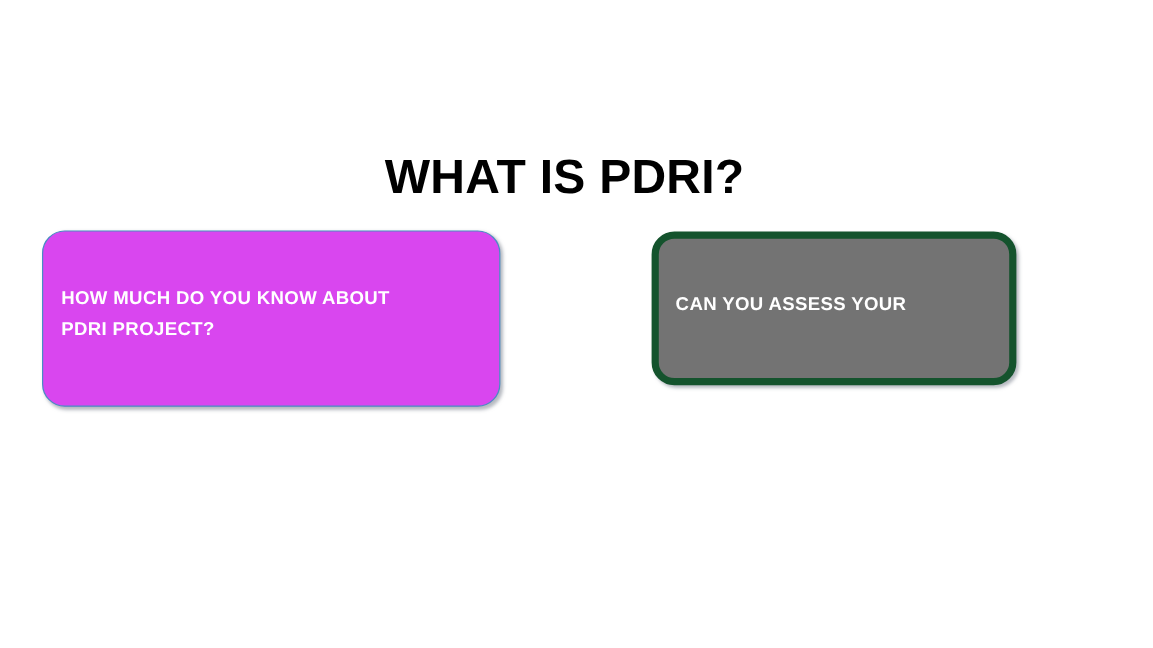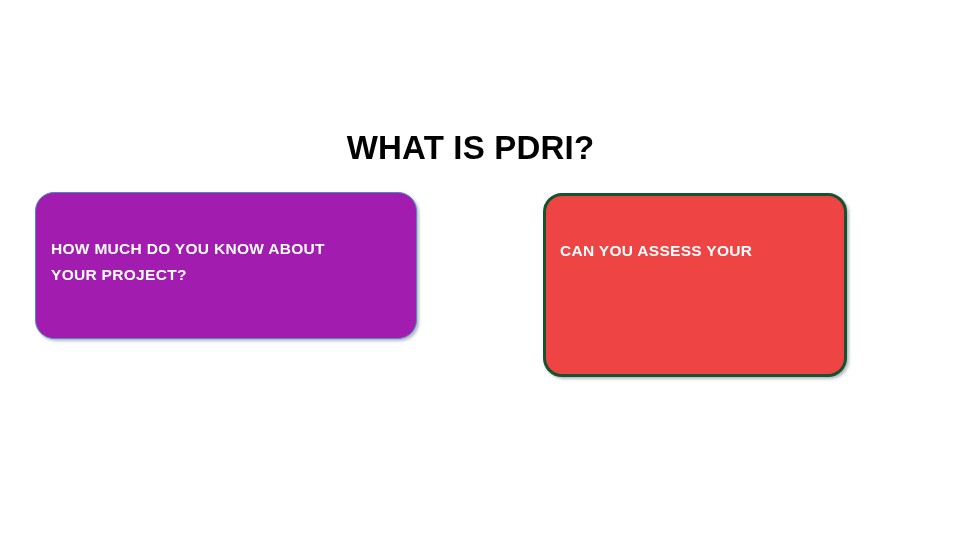--- a/index.html
+++ b/index.html
@@ -18,21 +18,21 @@
     width: 961px;
     height: 540px;
     background: #ffffff;
   }
   .slide-title {
     position: absolute;
     left: 0;
     top: 128px;
     width: 941px;
     text-align: center;
-    font-size: 33px;
+    font-size: 40px;
     font-weight: bold;
     color: #000000;
     letter-spacing: 0.2px;
     line-height: 40px;
     white-space: nowrap;
   }
   .callout {
     position: absolute;
     box-sizing: border-box;
     border-radius: 19px;
@@ -51,50 +51,50 @@
   }
   .callout-text .line {
     display: block;
     white-space: nowrap;
   }
   #box-blue {
     left: 35px;
     top: 192px;
     width: 382px;
     height: 147px;
-    background: #a21caf;
+    background: #d946ef;
     border: 1px solid #4A8BC4;
   }
   #box-blue .callout-text {
     top: 43px;
   }
   #box-orange {
     left: 543px;
     top: 193px;
     width: 304px;
-    height: 184px;
-    background: #ef4444;
-    border: 3px solid #14532d;
+    height: 128px;
+    background: #737373;
+    border: 6px solid #14532d;
   }
   #box-orange .callout-text {
     left: 14px;
     top: 42px;
   }
 </style>
 </head>
 <body>
 
 <div class="slide">
 
   <div class="slide-title">WHAT IS PDRI?</div>
 
   <div class="callout" id="box-blue">
     <div class="callout-text">
       <span class="line">HOW MUCH DO YOU KNOW ABOUT</span>
-      <span class="line">YOUR PROJECT?</span>
+      <span class="line">PDRI PROJECT?</span>
     </div>
   </div>
 
   <div class="callout" id="box-orange">
     <div class="callout-text">
       <span class="line">CAN YOU ASSESS YOUR</span>
     </div>
   </div>
 
 </div>

